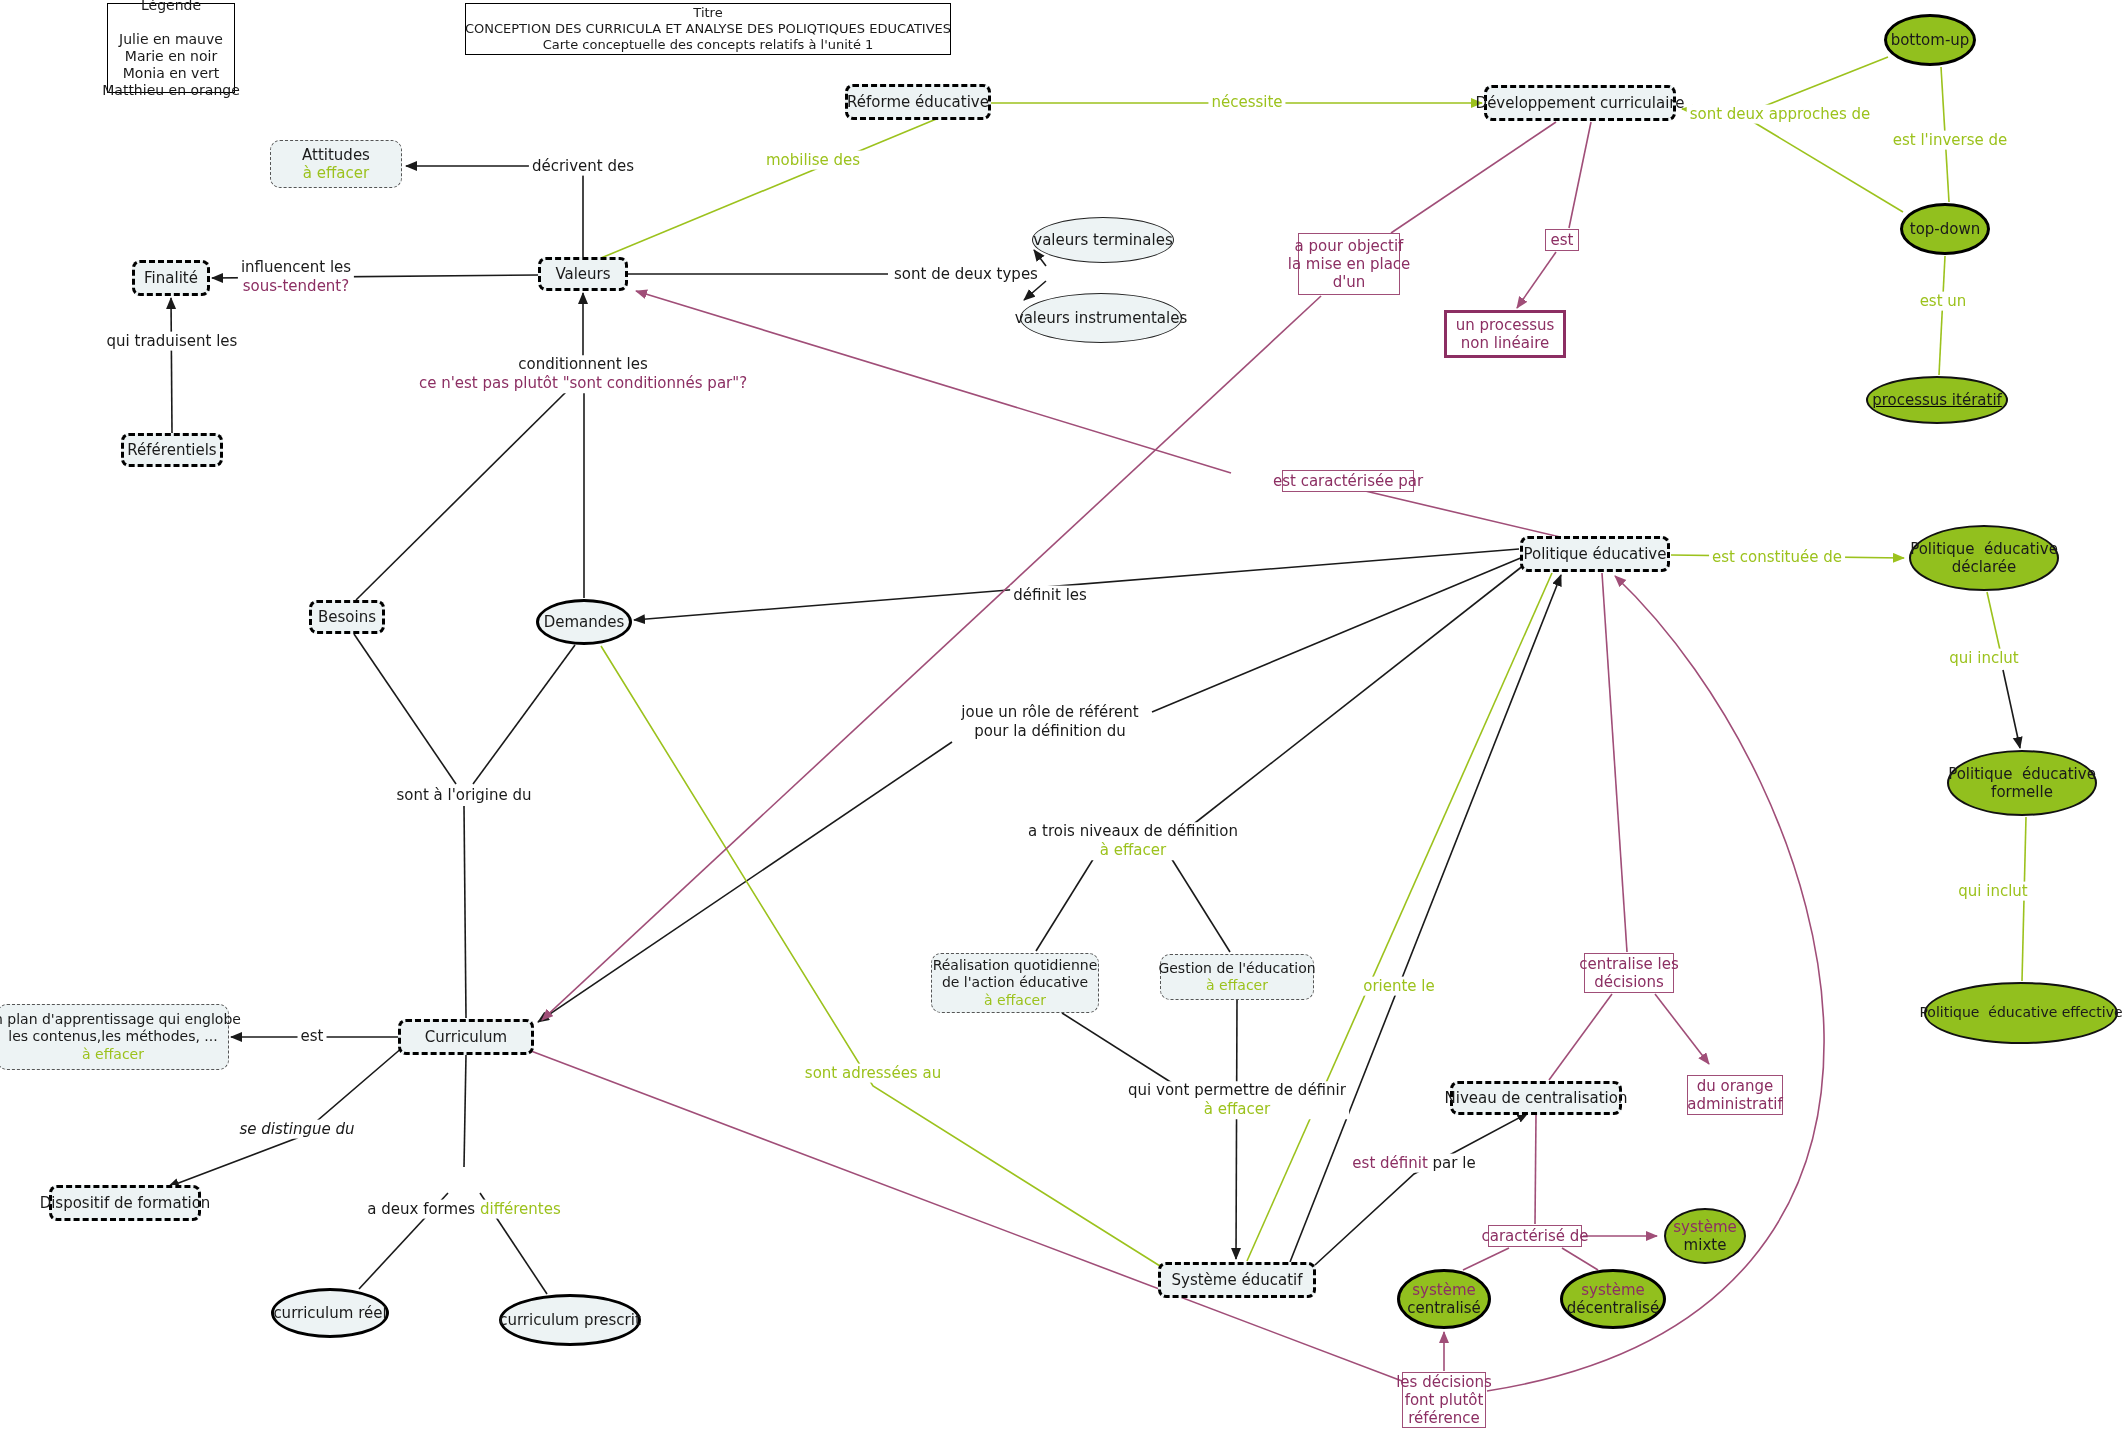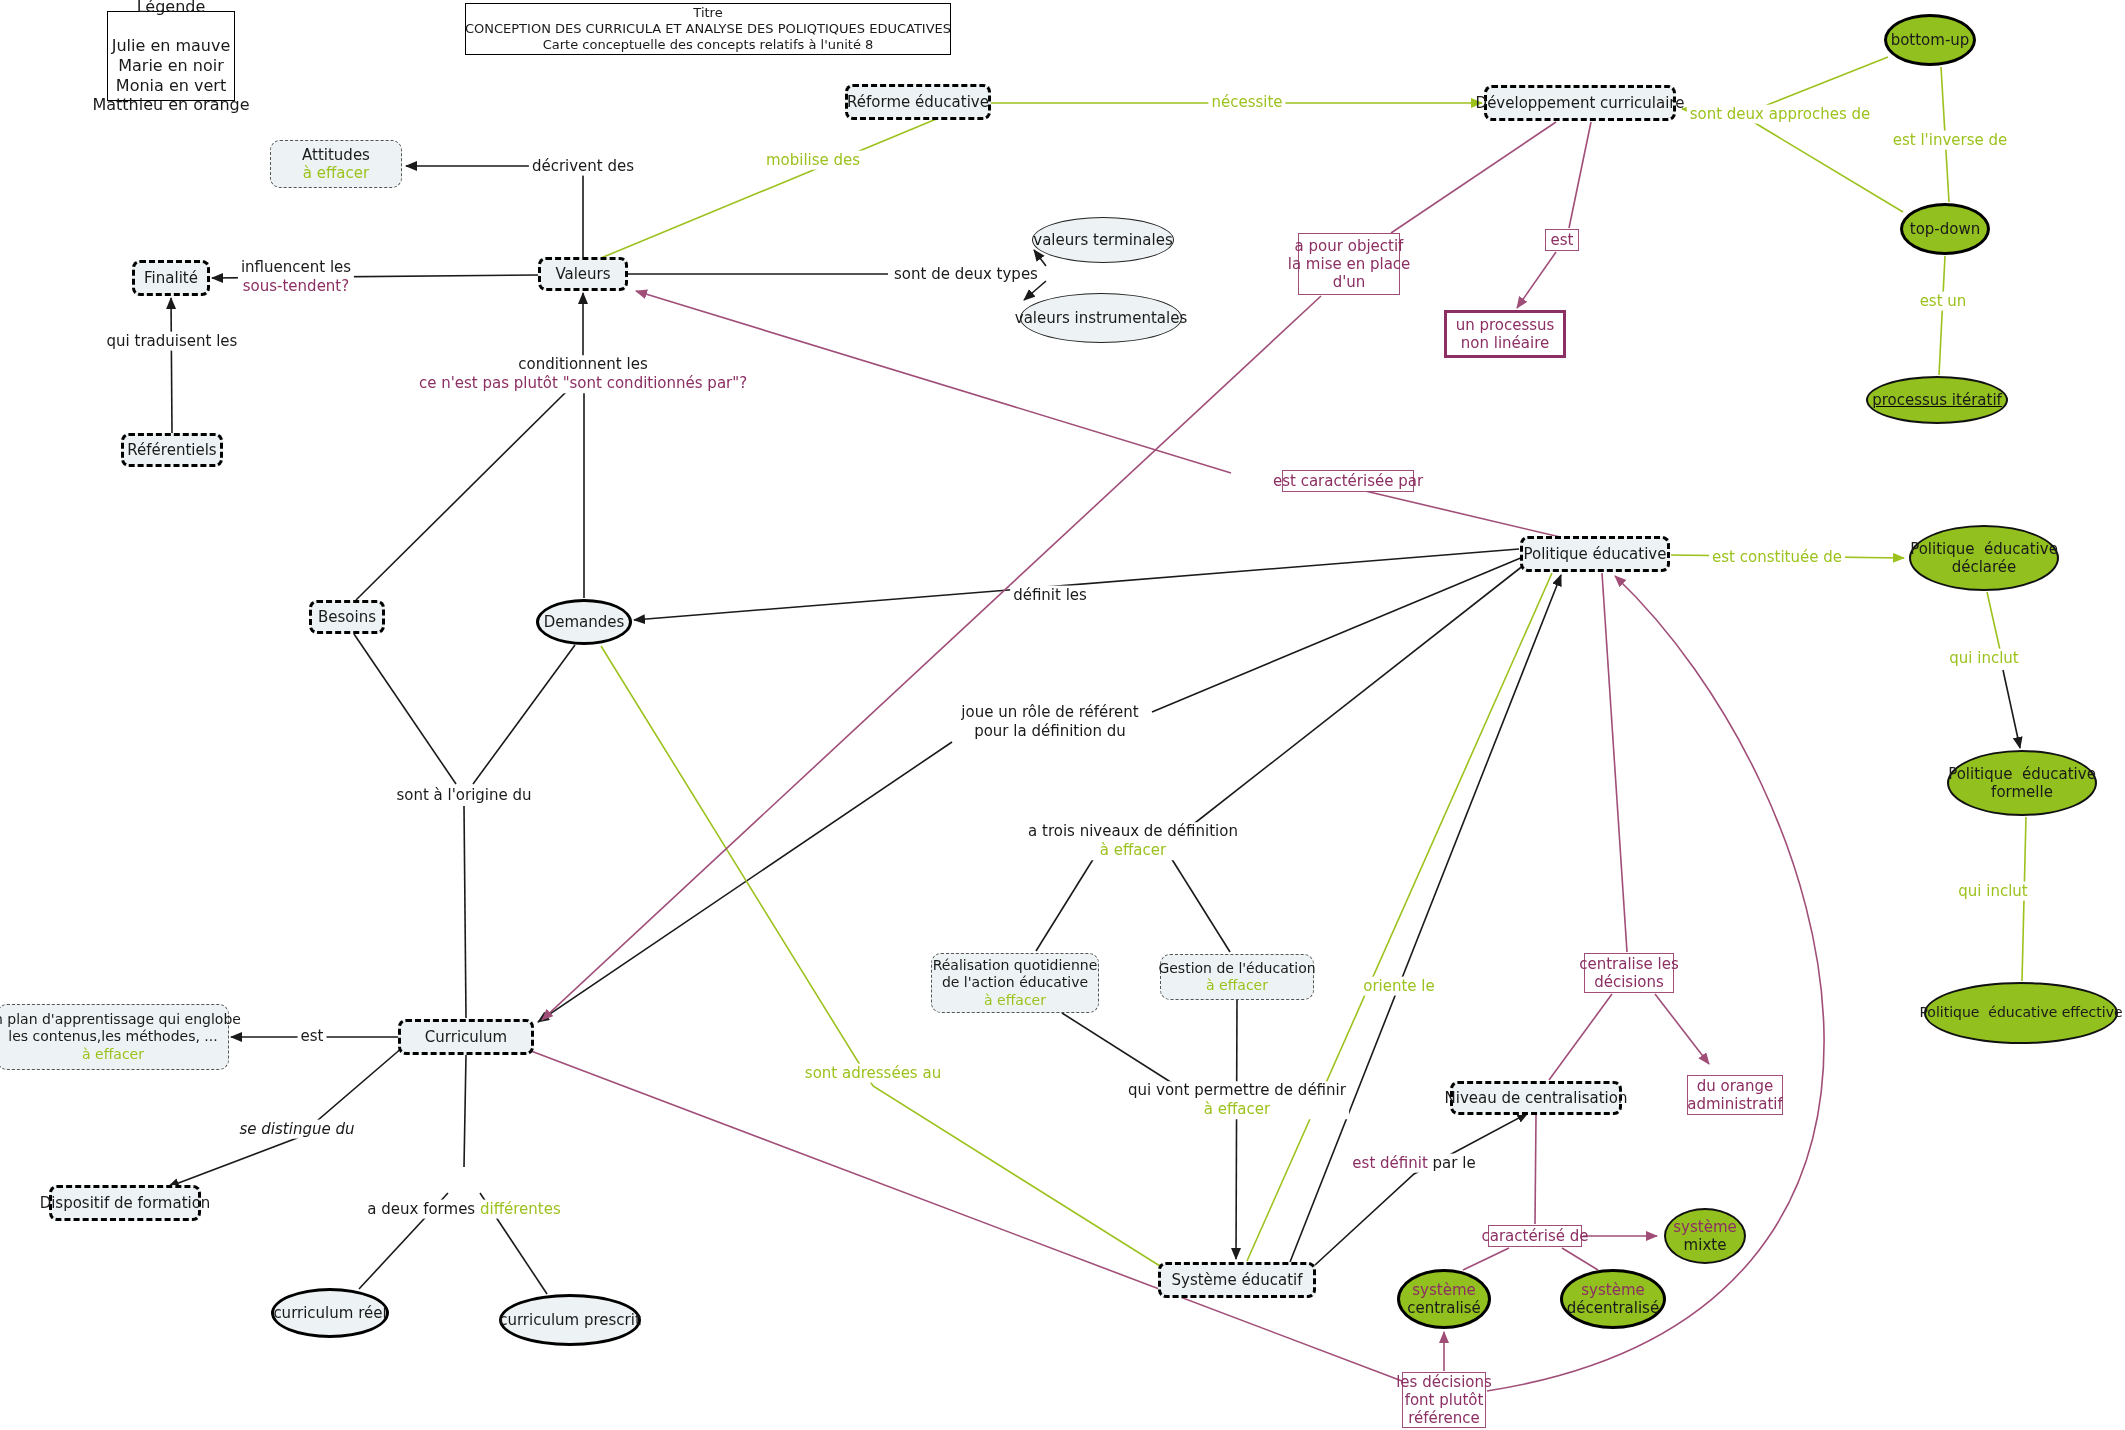--- a/index.html
+++ b/index.html
@@ -118,32 +118,32 @@
       <div class="lb" style="left: 1780px; top: 114px;"><div class="line"><span class="c-g">sont deux approches de</span></div></div>
       <div class="lb" style="left: 1950px; top: 140px;"><div class="line"><span class="c-g">est l'inverse de</span></div></div>
       <div class="lb" style="left: 1943px; top: 301px;"><div class="line"><span class="c-g">est un</span></div></div>
       <div class="lb" style="left: 1777px; top: 557px;"><div class="line"><span class="c-g">est constituée de</span></div></div>
       <div class="lb" style="left: 1984px; top: 658px;"><div class="line"><span class="c-g">qui inclut</span></div></div>
       <div class="lb" style="left: 1993px; top: 891px;"><div class="line"><span class="c-g">qui inclut</span></div></div>
       <div class="lb" style="left: 1399px; top: 986px;"><div class="line"><span class="c-g">oriente le</span></div></div>
       <div class="lb" style="left: 873px; top: 1073px;"><div class="line"><span class="c-g">sont adressées au</span></div></div>
     </div>
   <div id="nodes-layer">
-      <div class="nd rect" style="left: 171px; top: 48px; width: 128px; height: 90px; font-size: 16px; margin-top: 8px;">
+      <div class="nd rect" style="left: 171px; top: 48px; width: 128px; height: 90px; font-size: 14px;">
         <div class="line"><span class="c-k">Légende</span></div>
         <div class="line"><span class="c-k"> </span></div>
         <div class="line"><span class="c-k">Julie en mauve</span></div>
         <div class="line"><span class="c-k">Marie en noir</span></div>
         <div class="line"><span class="c-k">Monia en vert</span></div>
         <div class="line"><span class="c-k">Matthieu en orange</span></div>
       </div>
       <div class="nd rect" style="left: 708px; top: 29px; width: 486px; height: 52px; font-size: 13px;">
         <div class="line"><span class="c-k">Titre</span></div>
         <div class="line"><span class="c-k">CONCEPTION DES CURRICULA ET ANALYSE DES POLIQTIQUES EDUCATIVES</span></div>
-        <div class="line"><span class="c-k">Carte conceptuelle des concepts relatifs à l'unité 8</span></div>
+        <div class="line"><span class="c-k">Carte conceptuelle des concepts relatifs à l'unité 1</span></div>
       </div>
       <div class="nd filln dd3" style="left: 918px; top: 102px; width: 146px; height: 36px;">
         <div class="line"><span class="c-k">Réforme éducative</span></div>
       </div>
       <div class="nd filln dd3" style="left: 1580px; top: 103px; width: 192px; height: 36px;">
         <div class="line"><span class="c-k">Développement curriculaire</span></div>
       </div>
       <div class="nd grn ell s35" style="left: 1930px; top: 40px; width: 92px; height: 52px;">
         <div class="line"><span class="c-k">bottom-up</span></div>
       </div>

